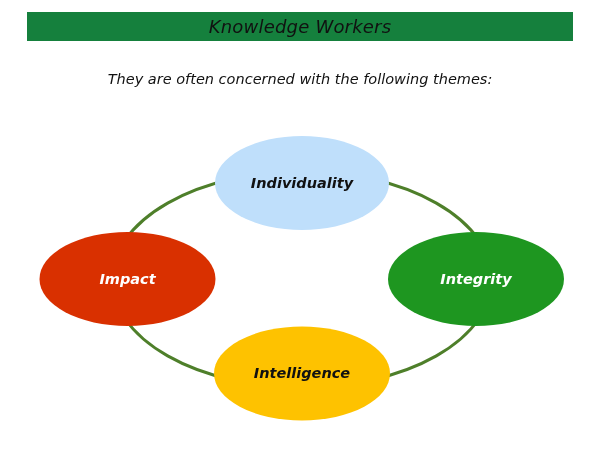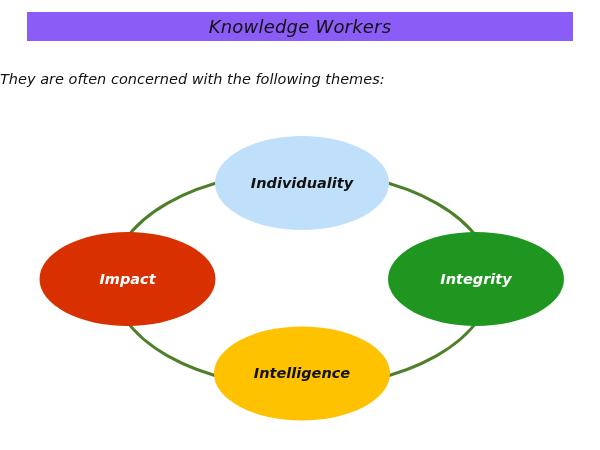--- a/index.html
+++ b/index.html
@@ -1,27 +1,27 @@
 <!DOCTYPE html>
 <html><head>
   <meta charset="utf-8">
   <style>
     html, body { margin: 0; padding: 0; background: #ffffff; }
     body { width: 600px; height: 450px; position: relative; overflow: hidden; font-family: "DejaVu Sans", sans-serif; }
     .title-bar {
       position: absolute; left: 27px; top: 12px; width: 546px; height: 29px;
-      background: #8b5cf6;
+      background: #15803d;
       display: flex; align-items: center; justify-content: center;
     }
     .title-text {
       font-family: "DejaVu Sans", sans-serif; font-style: italic; font-size: 18px; color: #111;
       letter-spacing: 0.2px;
     }
     .subtitle {
-      position: absolute; left: 0; top: 71px; width: 600px; text-align: left;
+      position: absolute; left: 0; top: 71px; width: 600px; text-align: center;
       font-family: "DejaVu Sans", sans-serif; font-style: italic; font-size: 14.5px; color: #111;
     }
     svg.diagram { position: absolute; left: 0; top: 0; }
     .node-label {
       font-family: "DejaVu Sans", sans-serif; font-style: italic; font-weight: bold; font-size: 14.5px;
     }
   </style>
 </head>
 <body>
 

